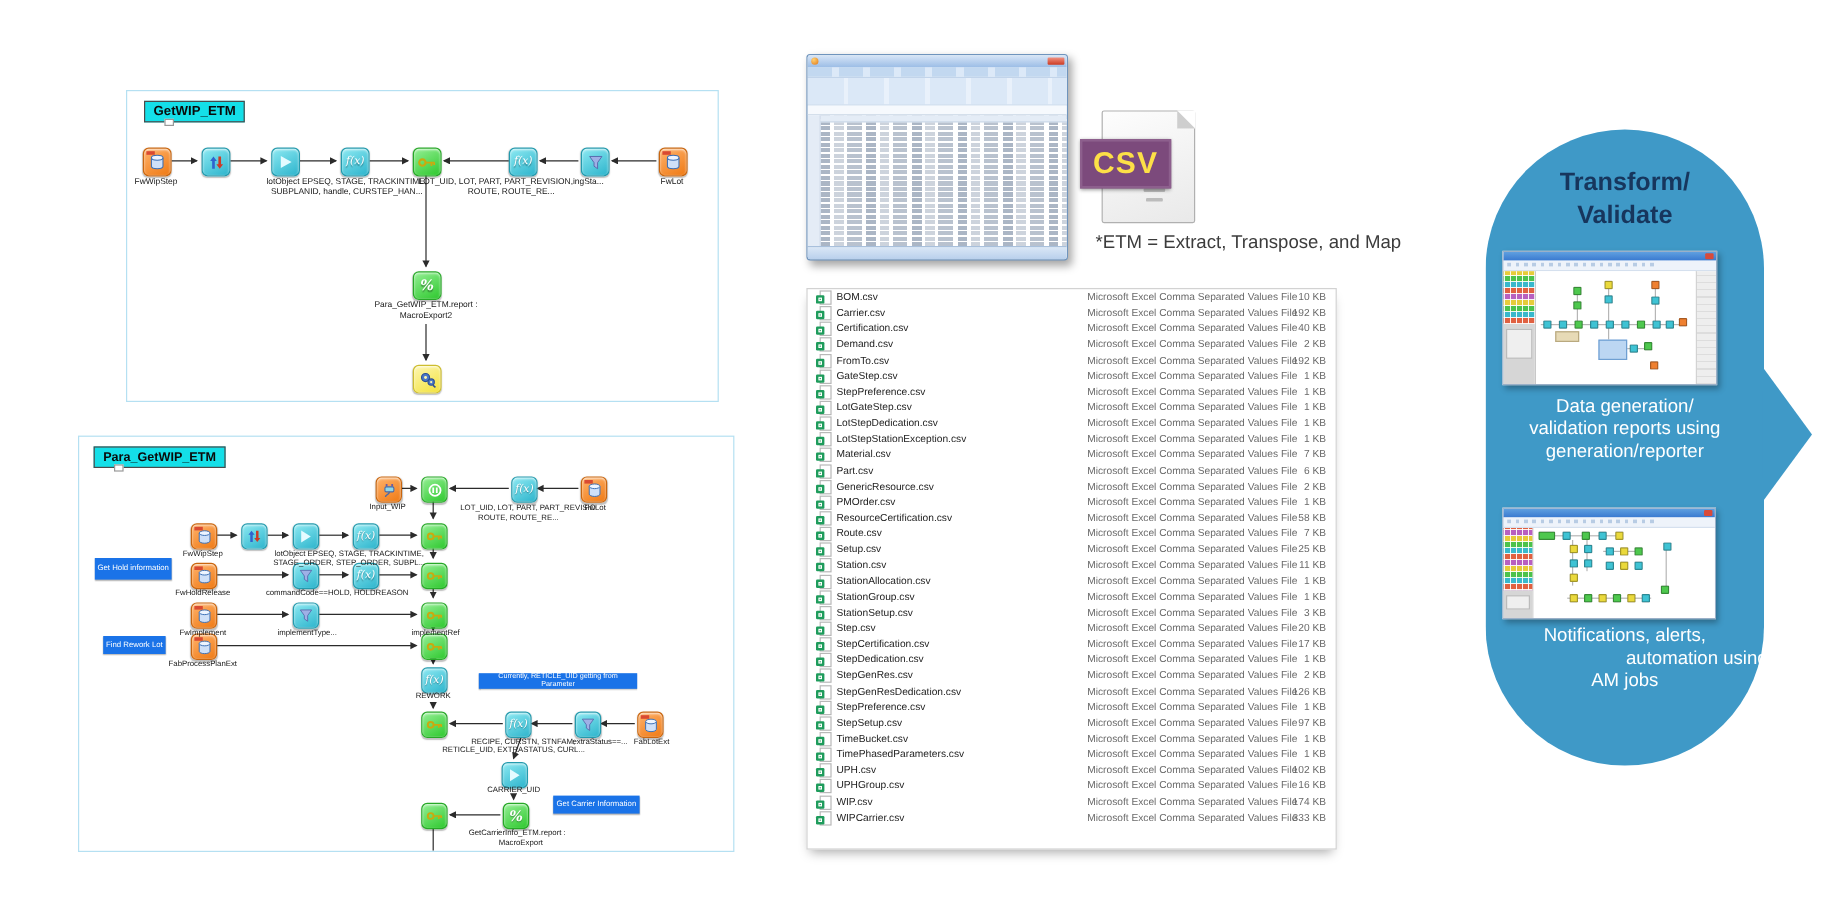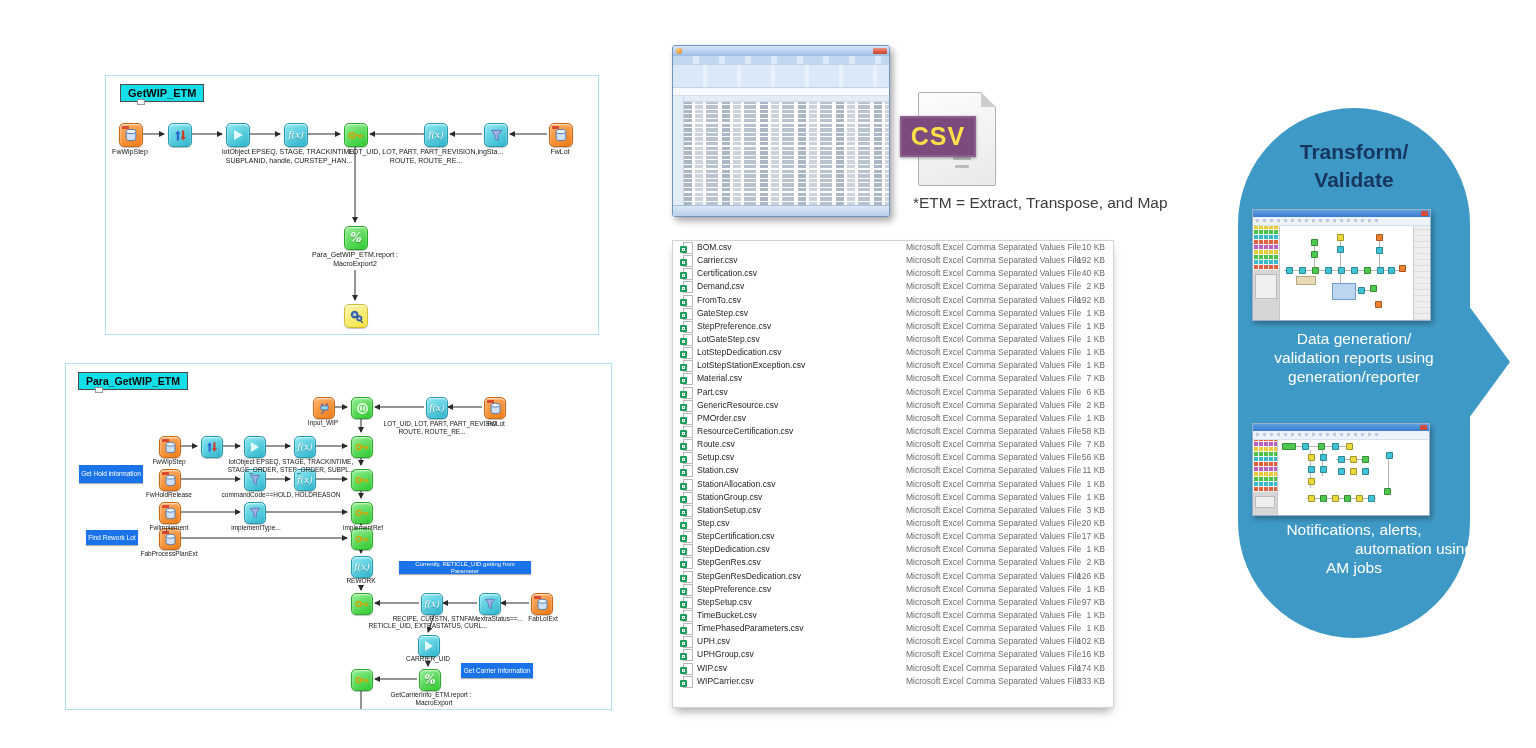--- a/index.html
+++ b/index.html
@@ -583,21 +583,21 @@
           <span class="ftype">Microsoft Excel Comma Separated Values File</span>
           <span class="fsize">7 KB</span>
         </div>
         <div class="frow">
           <span class="ficon">
             <span class="pg"></span>
             <span class="gr"></span>
           </span>
           <span class="fname">Setup.csv</span>
           <span class="ftype">Microsoft Excel Comma Separated Values File</span>
-          <span class="fsize">56 KB</span>
+          <span class="fsize">25 KB</span>
         </div>
         <div class="frow">
           <span class="ficon">
             <span class="pg"></span>
             <span class="gr"></span>
           </span>
           <span class="fname">Station.csv</span>
           <span class="ftype">Microsoft Excel Comma Separated Values File</span>
           <span class="fsize">11 KB</span>
         </div>

